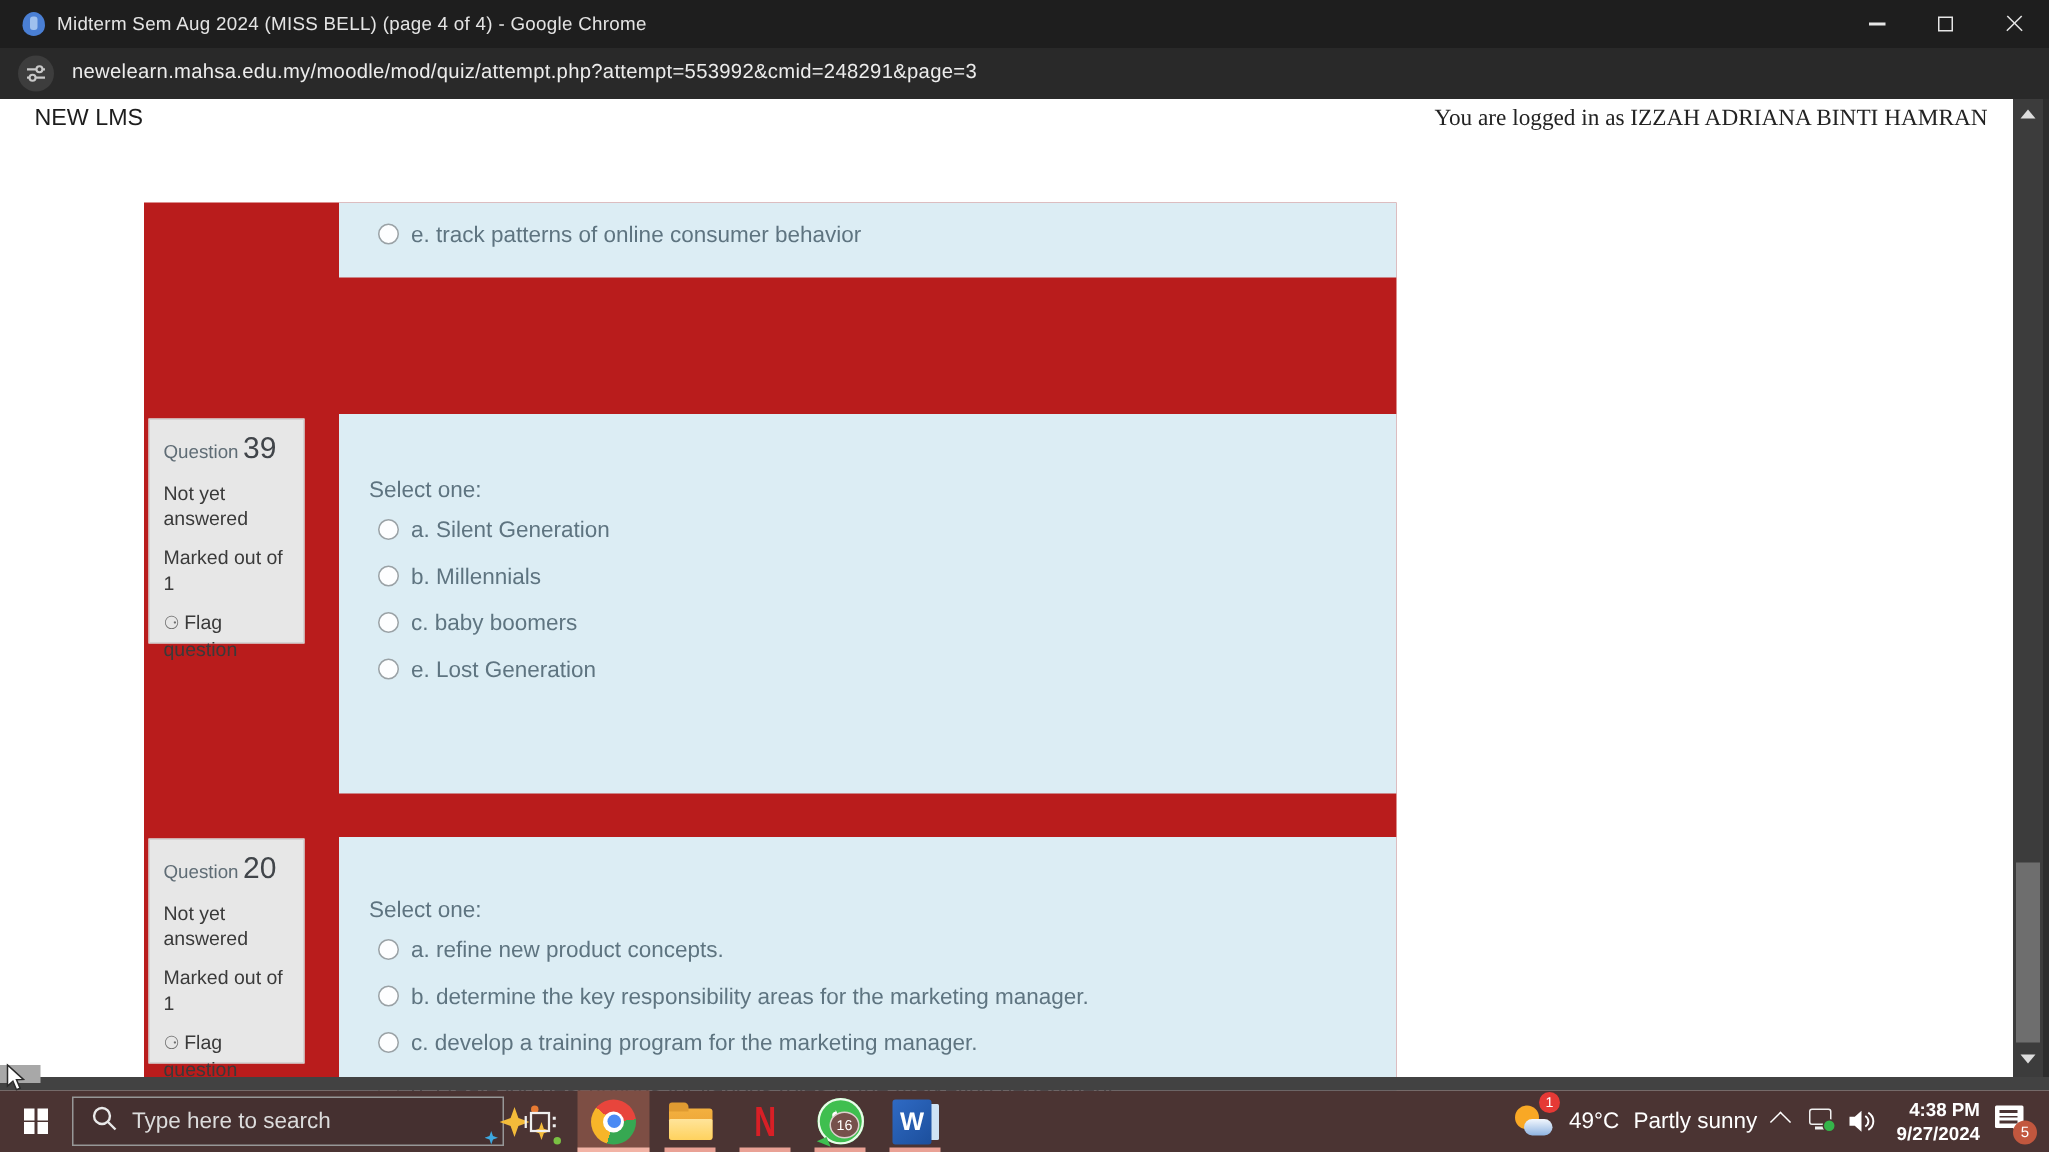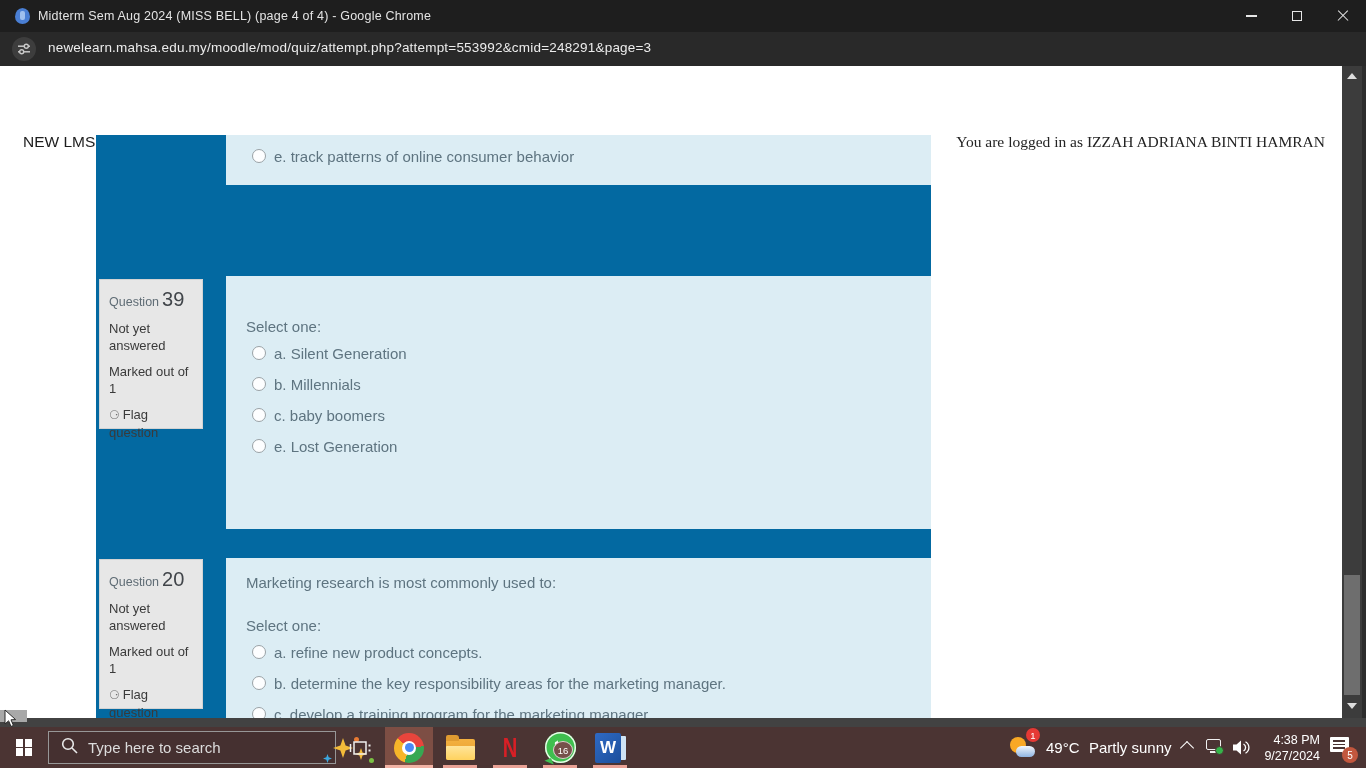--- a/index.html
+++ b/index.html
@@ -20,25 +20,25 @@
   .g-x:before,.g-x:after { content:""; position:absolute; left:-1px; top:5px; width:14px; height:1.4px; background:#e6e6e6; }
   .g-x:before { transform:rotate(45deg);} .g-x:after { transform:rotate(-45deg);}
 
   
   .urlbar { position:absolute; left:0; top:32px; width:1366px; height:34px; background:#292929; }
   .tune-circle { position:absolute; left:12px; top:5px; width:24px; height:24px; border-radius:50%; background:#3d3d3d; display:flex; align-items:center; justify-content:center; }
   .url-text { position:absolute; left:48px; top:8px; font-size:13.5px; color:#ececec; letter-spacing:.2px; }
 
   
   .viewport { position:absolute; left:0; top:66px; width:1342px; height:652px; background:#ffffff; }
-  .lms-header { position:absolute; left:0; top:16px; width:1342px; height:69px; background:#ffffff; display:flex; align-items:flex-end; justify-content:space-between; padding:0 17px 0 23px; }
+  .lms-header { position:absolute; left:0; top:4px; width:1342px; height:69px; background:#ffffff; display:flex; align-items:flex-start; justify-content:space-between; padding:0 17px 0 23px; }
   .brand { font-size:15.5px; color:#1d1d1d; }
   .login { font-size:15.5px; color:#232323;font-family:Liberation Serif, serif; }
 
-  .quiz-col { position:absolute; left:96px; top:69px; width:835px; height:583px; background:#0369a1; }
+  .quiz-col { position:absolute; left:96px; top:69px; width:835px; height:583px; background:#b91c1c; }
 
   .qcontent { position:absolute; left:130px; width:705px; background:#dcedf4; padding:0 20px; }
   .qc-partial { top:0; height:50px; padding-top:8px; }
   .qc-39 { top:141px; height:253px; padding-top:16px; }
   .qc-40 { top:423px; height:220px; padding-top:15px; }
 
   .qtext { font-size:15px; color:#5e7480; line-height:19px; }
   .select-label { font-size:15px; color:#5e7480; margin-top:26px; }
   .qc-40 .select-label { margin-top:25px; }
   .opts { margin-top:4px; }
@@ -121,21 +121,21 @@
   .w-cloud { position:absolute; left:6px; top:13px; width:19px; height:11px; border-radius:6px; background:linear-gradient(#f2f7fd,#8fb4e2); }
   .w-badge { position:absolute; right:-2px; top:-5px; width:14px; height:14px; border-radius:50%; background:#e53935; color:#fff; font-size:9.5px; display:flex; align-items:center; justify-content:center; }
   .temp { position:absolute; left:1046px; top:12px; font-size:15px; color:#ffffff; }
   .wdesc { position:absolute; left:1089px; top:12px; font-size:15px; color:#ffffff; }
   .chev-up { position:absolute; left:1182px; top:16px; width:10px; height:10px; border-left:1.7px solid #ffffff; border-top:1.7px solid #ffffff; transform:rotate(45deg); }
   .net-icon { position:absolute; left:1206px; top:11px; width:20px; height:18px; }
   .net-rect { position:absolute; left:0; top:1px; width:15px; height:11px; border:1.5px solid #f0f0f0; border-radius:2px; }
   .net-base { position:absolute; left:4px; top:13px; width:7px; height:1.5px; background:#f0f0f0; }
   .net-dot { position:absolute; left:9px; top:8px; width:9px; height:9px; border-radius:50%; background:#35b44a; border:1px solid #4b3433; }
   .spk { position:absolute; left:1232px; top:12px; }
-  .clock { position:absolute; left:1256px; top:4px; width:66px; height:33px; display:flex; flex-direction:column; align-items:flex-end; justify-content:center; padding-right:2px; }
+  .clock { position:absolute; left:1256px; top:4px; width:66px; height:33px; display:flex; flex-direction:column; align-items:flex-end; justify-content:center; padding-right:2px;font-weight:bold; }
   .clock div { font-size:12.5px; color:#ffffff; line-height:16px; }
   .actioncenter { position:absolute; left:1330px; top:10px; width:22px; height:20px; }
   .ac-body { position:absolute; left:0; top:0; width:19px; height:15px; background:#ffffff; border-radius:1px; }
   .ac-body span { position:absolute; left:3px; width:12px; height:1.6px; background:#4b3433; }
   .ac-l1 { top:3px; } .ac-l2 { top:6.5px; } .ac-l3 { top:10px; }
   .ac-tail { position:absolute; left:12px; top:14.5px; width:0; height:0; border:4.5px solid transparent; border-top-color:#ffffff; border-right-width:0; }
   .ac-badge { position:absolute; left:1342px; top:20px; width:16px; height:16px; border-radius:50%; background:#c2573e; color:#fff; font-size:10px; display:flex; align-items:center; justify-content:center; z-index:3; }
 </style>
 </head>
 <body>
@@ -216,21 +216,20 @@
       </div>
 
       <div class="qinfo qi-40">
         <div><span class="qi-head">Question</span><span class="qi-num">20</span></div>
         <div class="qi-line">Not yet answered</div>
         <div class="qi-line">Marked out of 1</div>
         <div class="qi-flag"><span class="flag-glyph">⚆</span><span>Flag question</span></div>
       </div>
 
       <div class="qcontent qc-40">
-        <div class="qtext">Marketing research is most commonly used to:</div>
         <div class="select-label">Select one:</div>
         <div class="opts">
           <label class="opt">
               <span class="radio"></span>
               <span class="opt-label">a. refine new product concepts.</span>
             </label>
           <label class="opt">
               <span class="radio"></span>
               <span class="opt-label">b. determine the key responsibility areas for the marketing manager.</span>
             </label>

